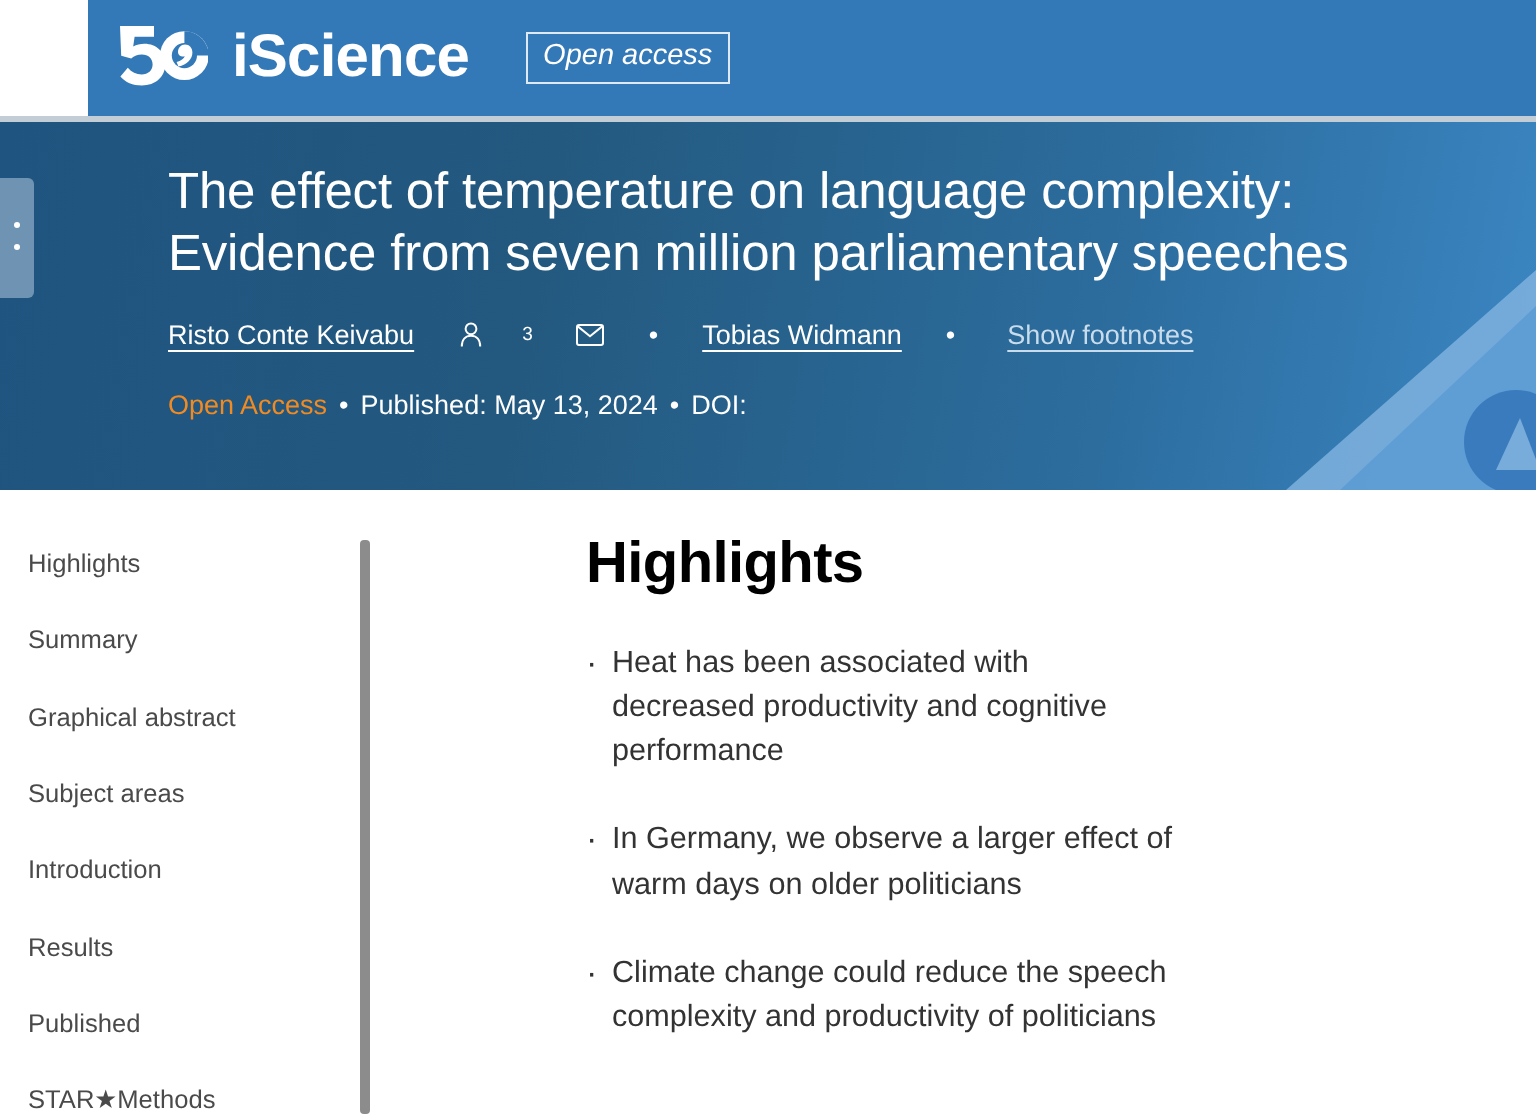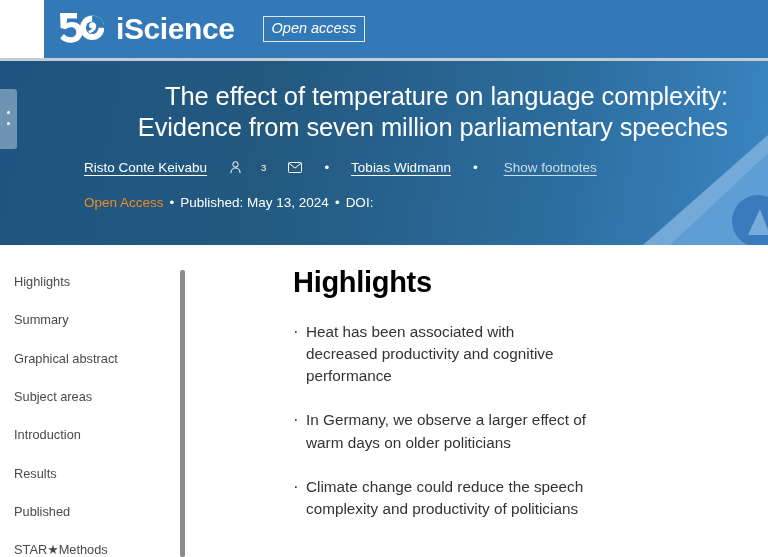--- a/index.html
+++ b/index.html
@@ -68,21 +68,20 @@
   }
 
   
   .title-banner {
     position: absolute;
     top: 61px; left: 0;
     width: 768px;
     height: 184px;
     background: linear-gradient(100deg, #1f5480 0%, #23597f 35%, #2c6d9e 72%, #3b86c3 100%);
     overflow: hidden;
-    text-align: right;
   }
   .banner-deco {
     position: absolute;
     right: 0; bottom: 0;
     width: 170px;
     height: 110px;
     pointer-events: none;
   }
   .left-tab {
     position: absolute;

